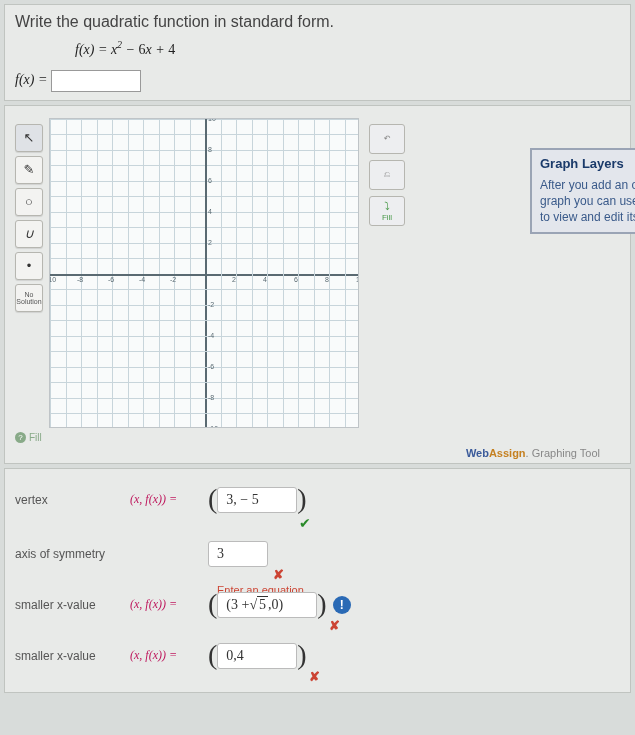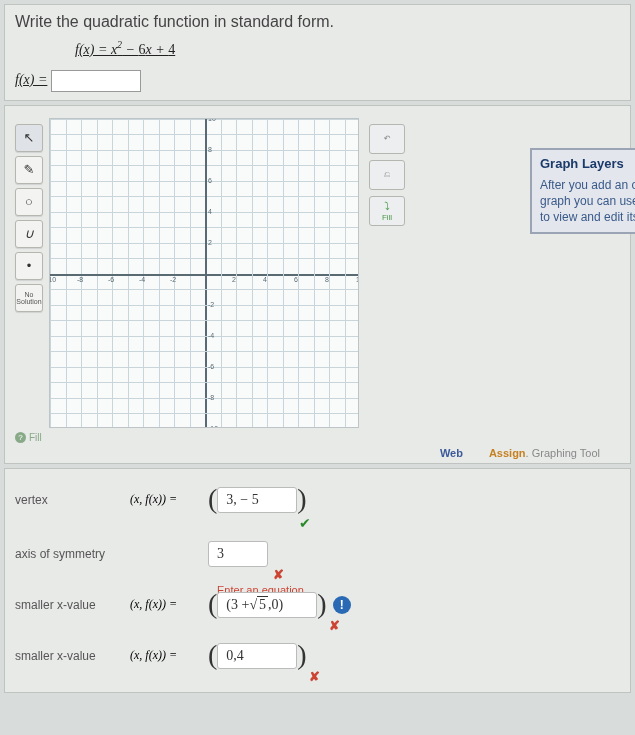--- a/index.html
+++ b/index.html
@@ -14,21 +14,21 @@
     color: #333;
   }
   .panel {
     background: #e8eae8;
     border: 1px solid #c0c4c0;
     margin: 4px;
     padding: 8px 10px;
     position: relative;
   }
   .instruction { font-size: 16px; color: #444; margin-bottom: 8px; }
-  .math { font-family: 'Times New Roman', serif; font-style: italic; font-size: 14px; color: #222; text-decoration: underline; }
+  .math { font-family: 'Times New Roman', serif; font-style: italic; font-size: 14px; color: #222; }
   .math .sup { font-size: 10px; vertical-align: super; }
   .math .num { font-style: normal; }
   .input-box {
     height: 22px; width: 90px; border: 1px solid #999; background: #fff;
     display: inline-block; vertical-align: middle;
   }
   .graph-row { display:flex; align-items:flex-start; gap:6px; margin-top:4px;}
   .toolbar {
     display:flex; flex-direction:column; gap:4px; margin-top:6px;
   }
@@ -56,27 +56,27 @@
   }
   .side-btn.fill { color:#4a7; font-size:9px; }
   .layers-panel {
     position:absolute; top:148px; left:530px; width:200px;
     background:#e3e6ec; border:2px solid #9aa4b5; padding:6px 8px;
   }
   .layers-title { font-weight:bold; font-size:13px; color:#1a3a6a; margin-bottom:6px;}
   .layers-body { font-size:12px; color:#3a5a8a; line-height:1.35;}
   .wa-caption { font-size:11px; color:#888; text-align:right; margin:4px 20px 0 0;}
   .wa-caption b { color:#3a5a9a;}
-  .wa-caption .assign { color:#c58020; font-weight:bold;padding-left:26px;}
+  .wa-caption .assign { color:#c58020; font-weight:bold;}
   .help-link { font-size:10px; color:#8a8; margin-top:4px; display:flex; align-items:center; gap:3px;}
   .mini-icon { width:11px; height:11px; border-radius:50%; background:#8a8; color:#fff; font-size:8px; display:flex; align-items:center; justify-content:center;}
   
   .ans-row { display:flex; align-items:center; margin:10px 0; font-size:12px; color:#555;}
   .ans-label { width:115px; color:#555;}
-  .ans-sub { width:78px; font-family:'Times New Roman',serif; font-style:italic; color:#000000;}
+  .ans-sub { width:78px; font-family:'Times New Roman',serif; font-style:italic; color:#be185d;}
   .paren { font-family:'Times New Roman',serif; font-size:28px; color:#333; line-height:0.8;}
   .ans-field {
     min-width:80px; height:26px; border:1px solid #bbb; border-radius:3px;
     background:#fff; padding:3px 8px; font-family:'Times New Roman',serif;
     font-size:14px; color:#333; display:flex; align-items:center;
   }
   .check { color:#2a8a2a; font-size:14px; margin-left:4px;}
   .cross { color:#c43; font-size:13px; margin-left:4px; font-weight:bold;}
   .err-msg { color:#c43; font-size:11px; margin-left:2px; margin-top:2px;padding-left:7px;}
   .ow-icon {

